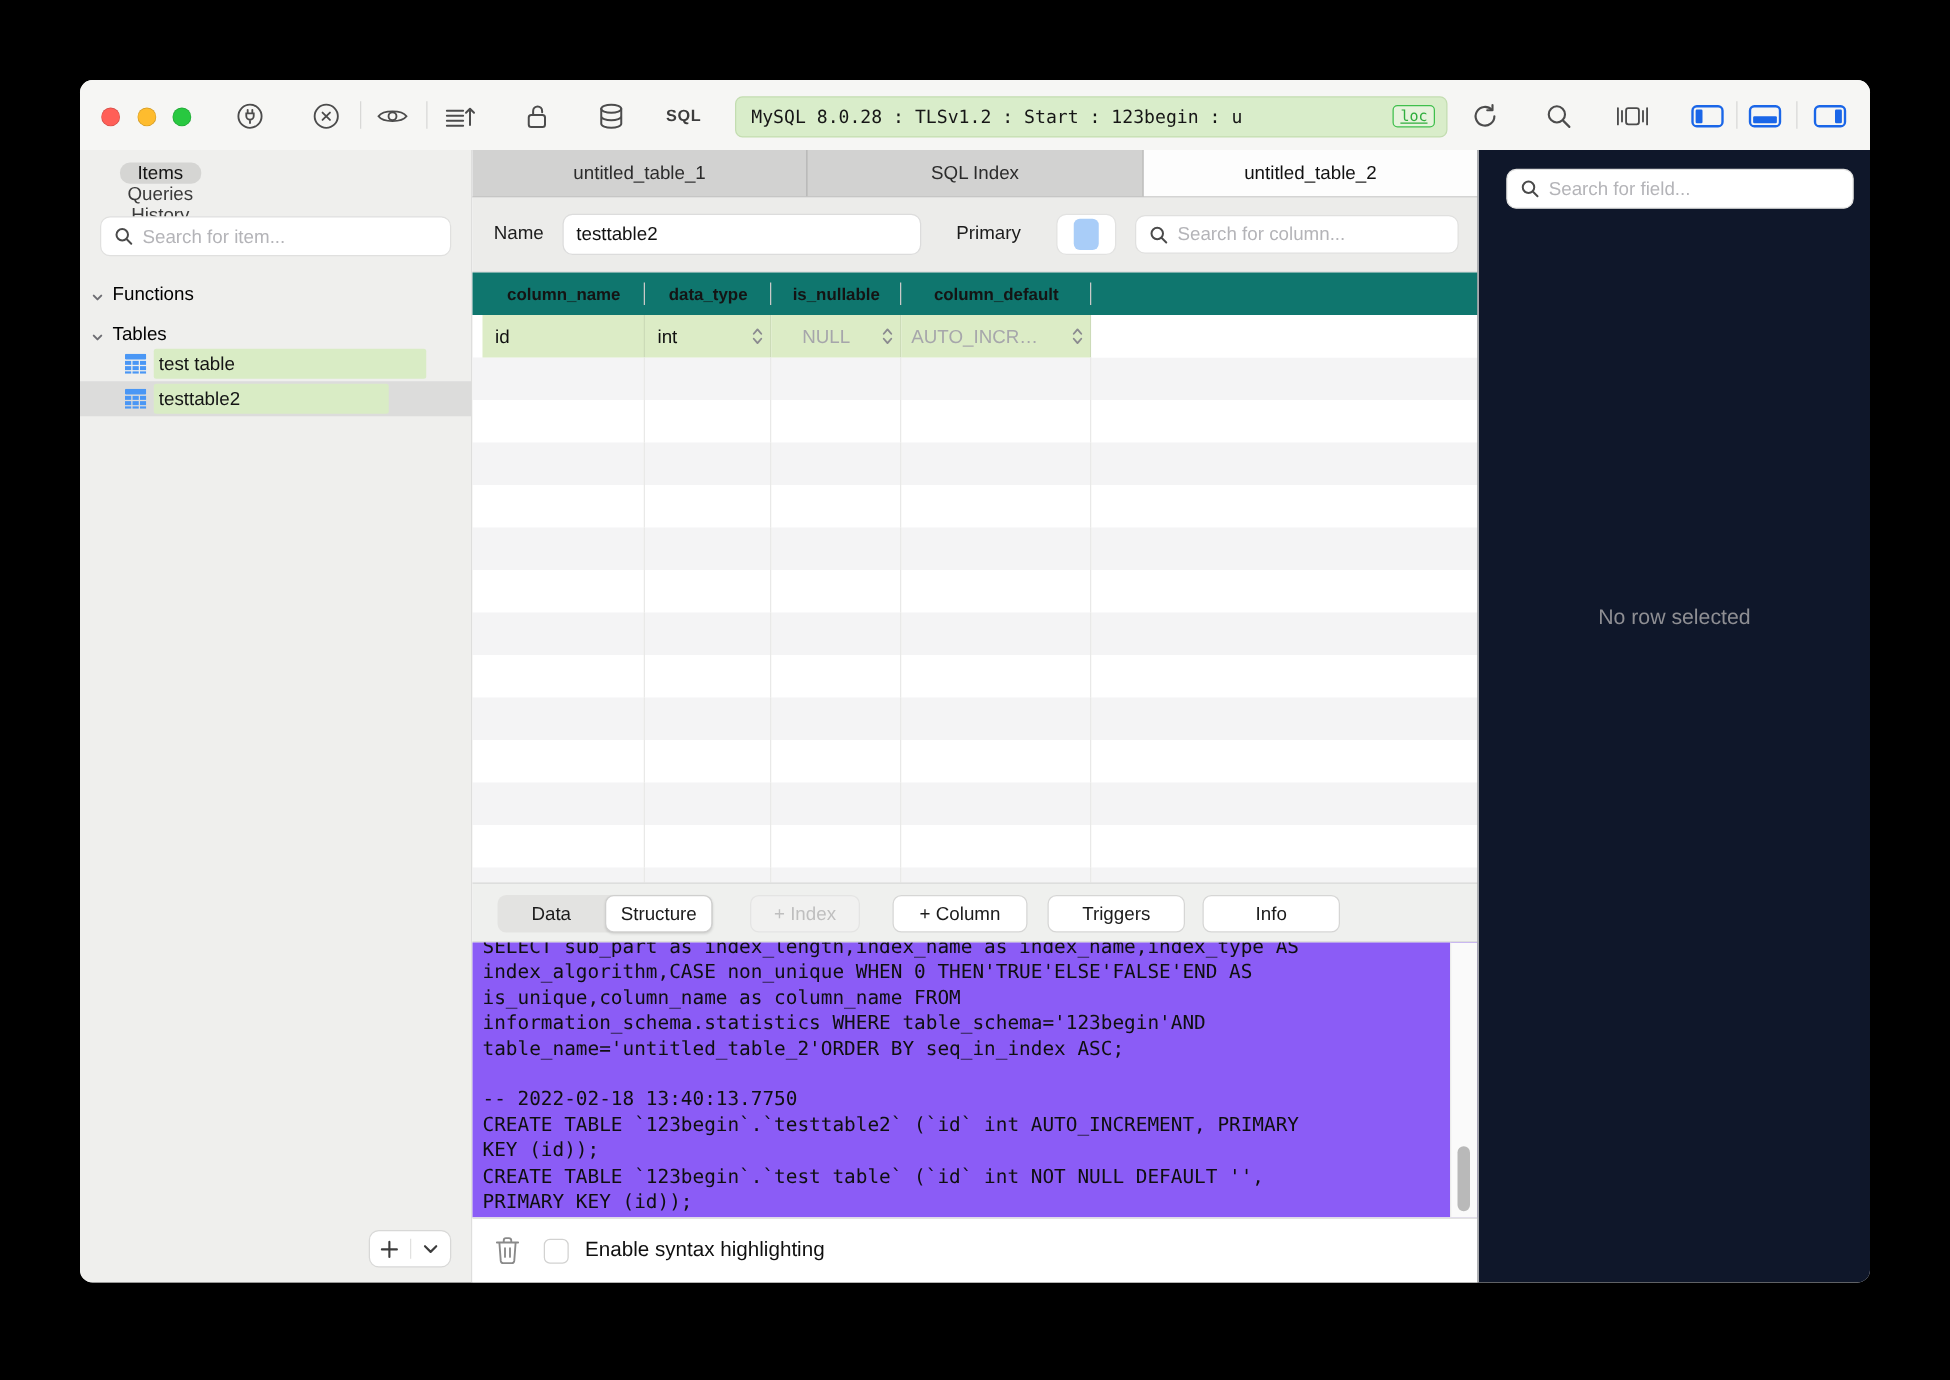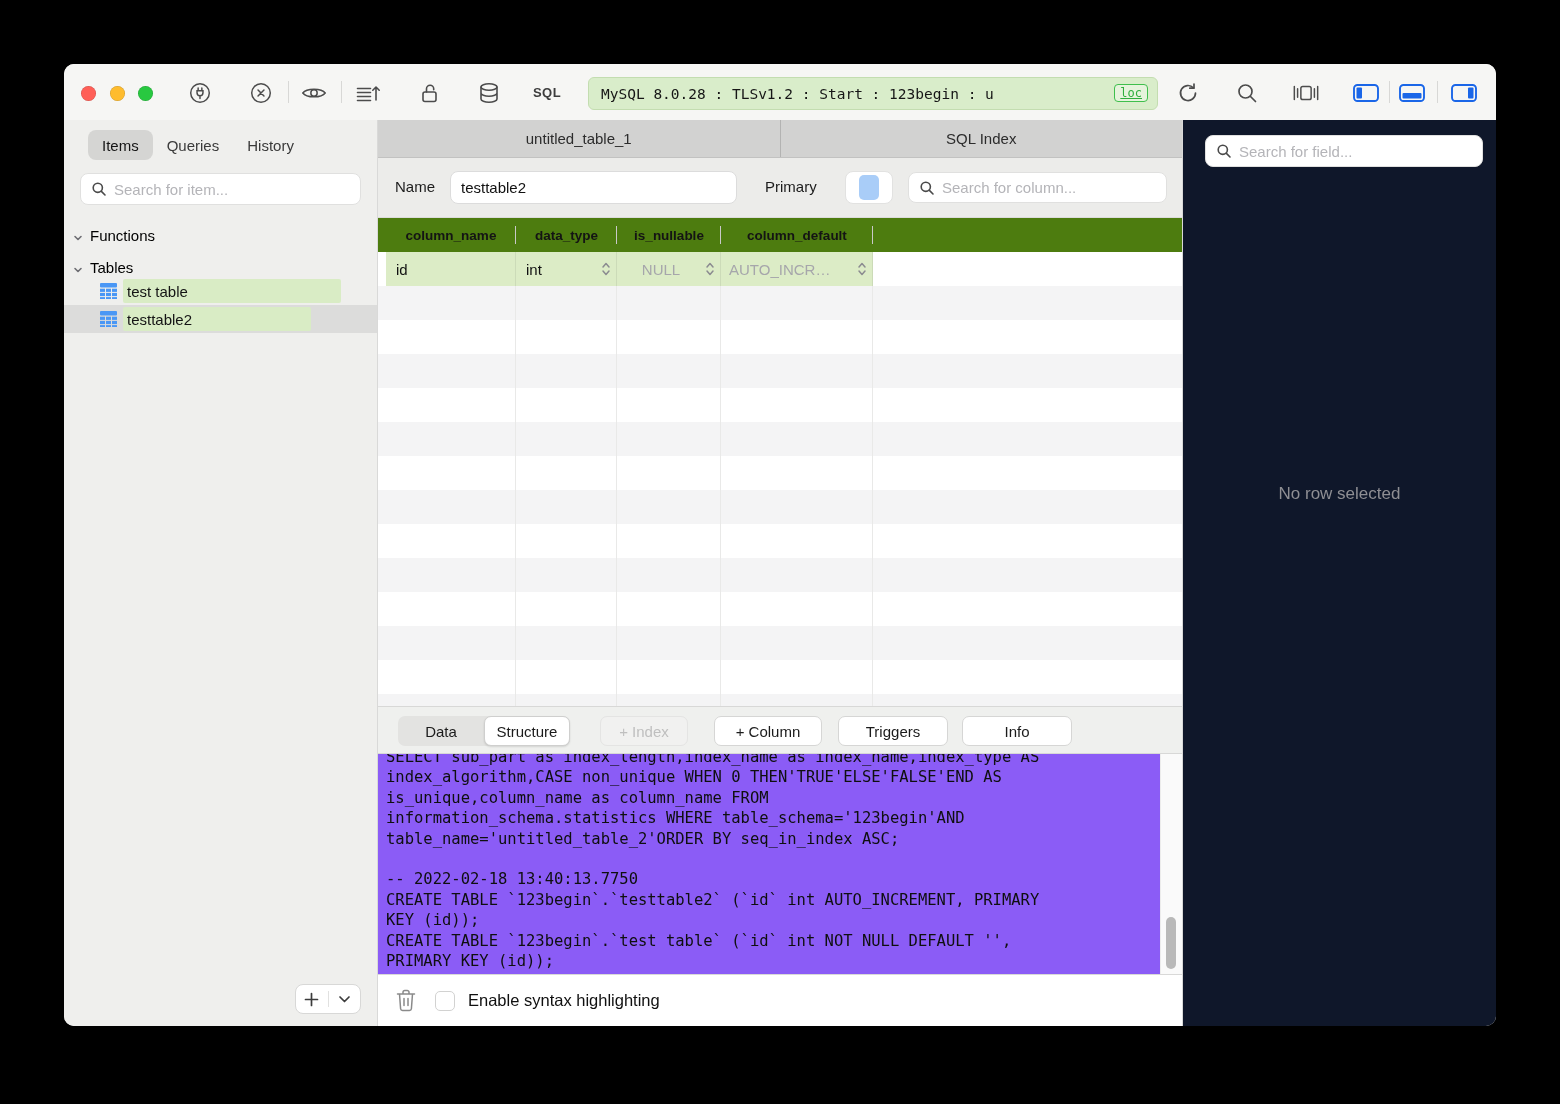--- a/index.html
+++ b/index.html
@@ -14,21 +14,21 @@
   .tl.green{left:74px;background:#28c840;}
   .tbicon{position:absolute;top:15px;width:28px;height:28px;display:flex;align-items:center;justify-content:center;color:#4c4c4c;}
   .tbsep{position:absolute;top:17px;width:1px;height:22px;background:#d8d8d6;}
   .sqltext{position:absolute;top:21px;left:465px;width:36px;font-size:13px;font-weight:700;color:#3d3d3d;text-align:center;letter-spacing:.5px;}
   .connpill{position:absolute;left:524px;top:13px;width:570px;height:33px;background:#d9edca;border:1px solid #c3ddb0;border-radius:6px;box-sizing:border-box;display:flex;align-items:center;}
   .conntext{font-family:"DejaVu Sans Mono",monospace;font-size:14.5px;color:#161616;padding-left:12px;white-space:nowrap;}
   .locbadge{position:absolute;right:9px;top:6px;font-family:"DejaVu Sans Mono",monospace;font-size:12px;color:#2fae3d;border:1.5px solid #3fbf4c;border-radius:4px;padding:0 5px;line-height:16px;background:rgba(255,255,255,.35);text-decoration:underline;}
 
   
   .sidebar{position:absolute;left:0;top:56px;width:314px;bottom:0;background:#efefed;border-right:1px solid #d9d9d8;box-sizing:border-box;}
-  .side-tabs{position:absolute;top:10px;left:24px;height:30px;display:flex;align-items:center;}
+  .side-tabs{position:absolute;top:10px;left:24px;height:30px;display:flex;align-items:center;flex-direction:column;}
   .side-tab{font-size:15px;color:#3a3a3a;padding:0 14px;height:30px;display:flex;align-items:center;border-radius:8px;}
   .side-tab.sel{background:#d5d5d3;color:#141414;}
   .side-search,.pill-search{background:#fff;border:1px solid #e0e0df;border-radius:8px;display:flex;align-items:center;gap:7px;padding:0 10px;box-sizing:border-box;}
   .side-search{position:absolute;top:53px;left:16px;width:281px;height:32px;}
   .ph{color:#b4b4b8;font-size:15px;white-space:nowrap;overflow:hidden;}
   .tree-row{position:absolute;left:0;right:0;height:28px;display:flex;align-items:flex-end;font-size:15px;color:#000000;}
   .tree-chev{margin-left:8px;margin-right:6px;display:flex;color:#6e6e73;}
   .item-row{position:absolute;left:0;right:0;height:28px;display:flex;align-items:center;}
   .item-row.sel{background:#dcdcdb;}
   .tbl-icon{margin-left:36px;margin-right:6px;width:17px;height:16px;flex:0 0 auto;}
@@ -44,21 +44,21 @@
   .tab:last-child{border-right:none;}
   .tab.active{background:#fdfdfd;color:#111;}
   .namerow{position:absolute;top:38px;left:0;right:0;height:60px;background:#ececea;border-bottom:1px solid #dcdcdb;box-sizing:border-box;}
   .lbl{position:absolute;font-size:15px;color:#1c1c1c;top:20px;}
   .name-input{position:absolute;left:72px;top:13px;width:287px;height:33px;background:#fff;border:1px solid #dcdcdc;border-radius:8px;box-sizing:border-box;font-size:15px;color:#111;padding:0 10px;font-family:"Liberation Sans",sans-serif;outline:none;}
   .primary-swatch{position:absolute;left:467px;top:13px;width:48px;height:33px;background:#fff;border:1px solid #e2e2e1;border-radius:8px;box-sizing:border-box;display:flex;align-items:center;justify-content:center;}
   .primary-swatch .blue{width:20px;height:25px;border-radius:5px;background:#a9cdf8;}
   .col-search{position:absolute;left:530px;top:14px;width:259px;height:31px;}
 
   
-  .gridheader{position:absolute;top:98px;left:0;right:0;height:34px;background:#4d7c0f;display:flex;padding-left:8px;box-sizing:border-box;}
+  .gridheader{position:absolute;top:98px;left:0;right:0;height:34px;background:#0f766e;display:flex;padding-left:8px;box-sizing:border-box;}
   .gh{display:flex;align-items:center;justify-content:center;font-size:13.5px;font-weight:700;color:#141414;position:relative;}
   .gh::after{content:"";position:absolute;right:0;top:8px;height:18px;width:1px;background:#c9c9c8;}
   .gridrows{position:absolute;top:132px;left:0;right:0;height:454px;overflow:hidden;}
   .grow{display:flex;height:34px;box-sizing:border-box;}
   .grow .cellpad{width:8px;flex:0 0 auto;}
   .gcell{box-sizing:border-box;border-right:1px solid #e9e9e8;height:100%;}
   .greenrow .gcell{background:#dcecc6;border-right:1px solid rgba(0,0,0,.07);display:flex;align-items:center;}
   .greenrow .grest{background:#fff;}
   .grow.even{background:#f4f4f5;}
   .grow.odd{background:#fff;}
@@ -265,20 +265,21 @@
           </svg>
       </div>
     </div>
   </div>
 
   <div class="center">
 
     <div class="tabbar">
       <div class="tab">untitled_table_1</div>
       <div class="tab">SQL Index</div>
+      <div class="tab active">untitled_table_2</div>
     </div>
 
     <div class="namerow">
       <span class="lbl" style="left:17px">Name</span>
       <input class="name-input" value="testtable2" style="">
       <span class="lbl" style="left:387px">Primary</span>
       <div class="primary-swatch">
         <div class="blue"></div>
       </div>
       <div class="pill-search col-search">

